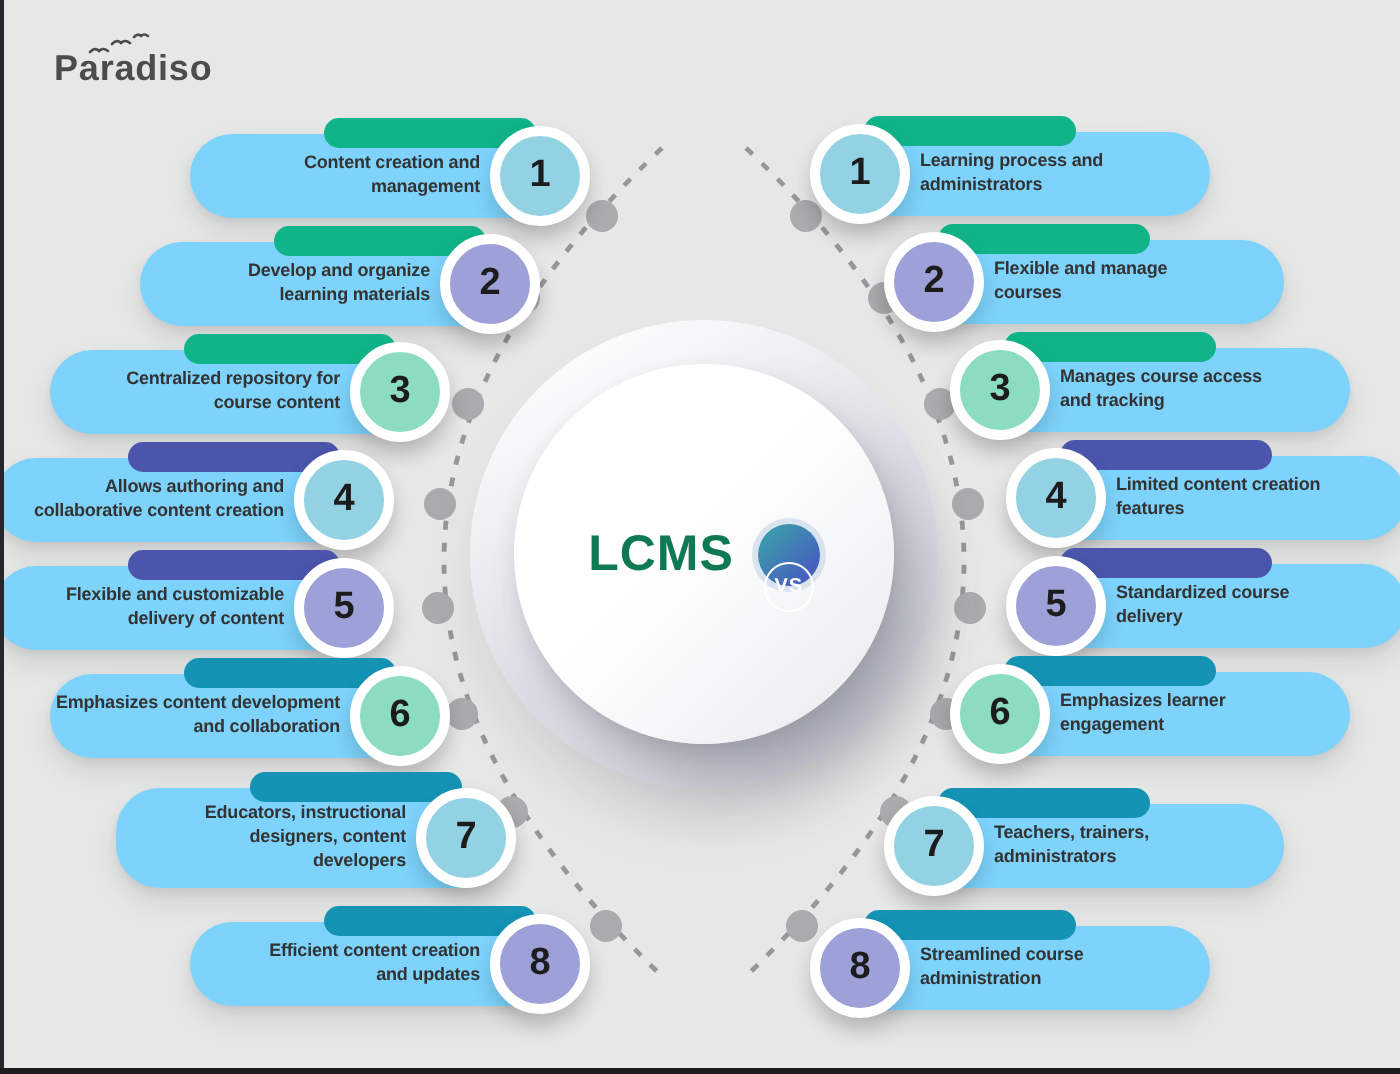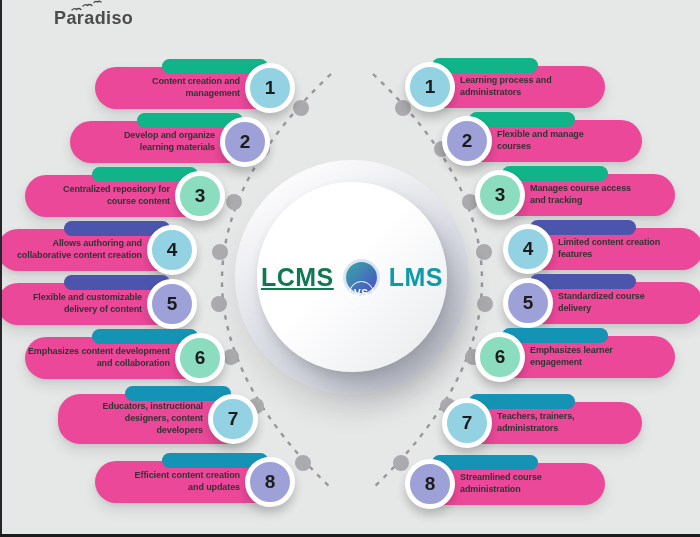--- a/index.html
+++ b/index.html
@@ -5,21 +5,21 @@
   html,body{margin:0;padding:0;width:700px;height:537px;}
   body{
     position:relative;
     font-family:"Liberation Sans", sans-serif;
     overflow:hidden;
     background:#e6e7e7;
   }
   .edge-left{position:absolute;left:0;top:0;width:2px;height:100%;background:#26262a;z-index:60;}
   .edge-bottom{position:absolute;left:0;bottom:0;width:100%;height:3px;background:#1c1c1e;z-index:60;}
 
-  .logo{position:absolute;left:27px;top:8px;z-index:20;margin-left:27px;}
+  .logo{position:absolute;left:27px;top:24px;z-index:20;}
   .logo-text{font-size:18px;font-weight:bold;color:#4c4c4c;letter-spacing:.4px;}
   .logo-birds{position:absolute;left:16px;top:-10px;}
 
   .arcs{position:absolute;left:0;top:0;z-index:2;}
 
   .center-backdrop{
     position:absolute;left:235px;top:160px;width:234px;height:234px;border-radius:50%;
     background:linear-gradient(150deg,#ffffff 8%,#dcdee6 55%,#d3d5de 90%);
     box-shadow:0 20px 26px rgba(0,0,0,0.08);
     z-index:4;
@@ -40,21 +40,21 @@
   }
   .vs-ring{
     width:23px;height:23px;border-radius:50%;border:1.5px solid #ffffff;
     display:flex;align-items:center;justify-content:center;
     font-size:10px;font-weight:bold;color:#ffffff;letter-spacing:.5px;margin-top:32px;
   }
 
   #items{position:absolute;inset:0;z-index:10;}
   .item{position:absolute;width:195px;height:42px;}
   .item .pill{
-    position:absolute;inset:0;background:#ec4899;border-radius:22px;
+    position:absolute;inset:0;background:#7dd3fc;border-radius:22px;
     box-shadow:0 7px 14px rgba(0,0,0,0.10), 0 2px 4px rgba(0,0,0,0.06);
     display:flex;align-items:center;
   }
   .item.left .pill{justify-content:flex-end;}
   .item.right .pill{justify-content:flex-start;}
   .item .label{
     font-size:9px;font-weight:600;color:#333333;line-height:1.32;
     white-space:pre;letter-spacing:-0.1px;
   }
   .item.left .label{text-align:right;padding:0 50px 0 8px;}
@@ -112,25 +112,24 @@
     <circle cx="484" cy="252" r="8"></circle>
       <circle cx="485" cy="304" r="8"></circle>
       <circle cx="473" cy="357" r="8"></circle>
     <circle cx="448" cy="406" r="8"></circle>
       <circle cx="401" cy="463" r="8"></circle>
   </g>
 </svg>
 
 <div class="center-backdrop"></div>
 <div class="center-circle">
-  <span class="lcms-label" style="color: rgb(15, 122, 82); text-decoration: underline;">LCMS</span>
+  <span class="lcms-label" style="color: rgb(15, 122, 82);">LCMS</span>
   <span class="vs-badge" style="background: linear-gradient(135deg, rgb(58, 168, 166), rgb(74, 79, 197));">
     <span class="vs-ring">VS</span>
   </span>
-  <span class="lms-label" style="color: rgb(15, 154, 168);">LMS</span>
 </div>
 
 <div id="items">
     <div class="item left l1">
       <div class="pill">
         <div class="label">Content creation and
 management</div>
       </div>
       <span class="bar" style="background: rgb(16, 180, 136);"></span>
       <span class="num" style="background: rgb(147, 210, 227);">1</span>

